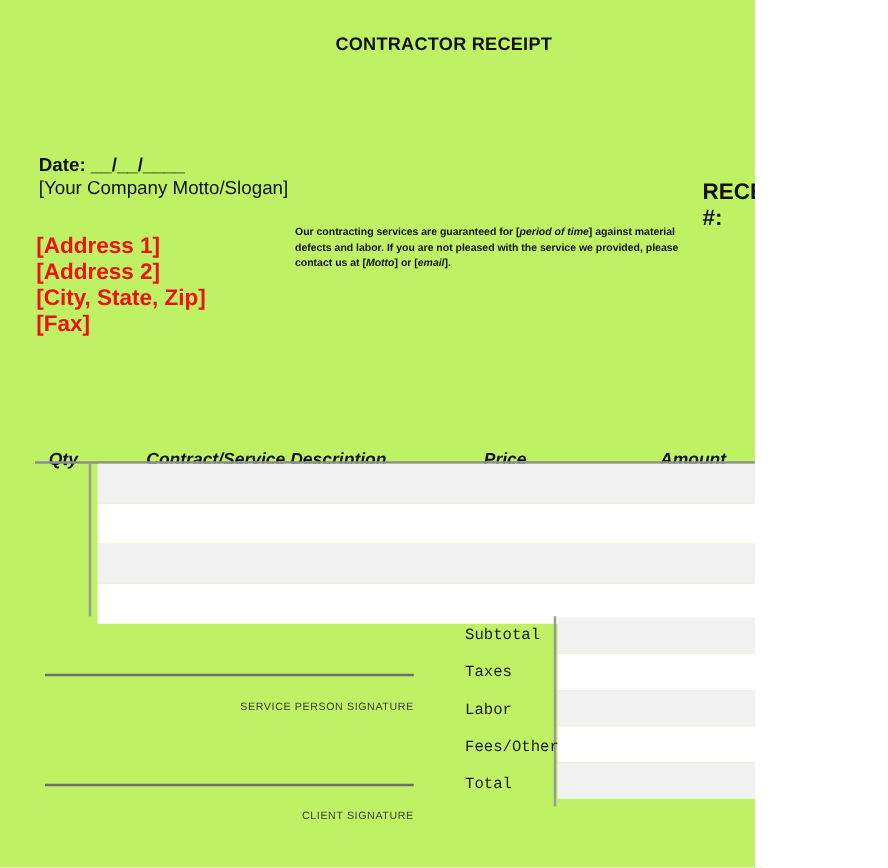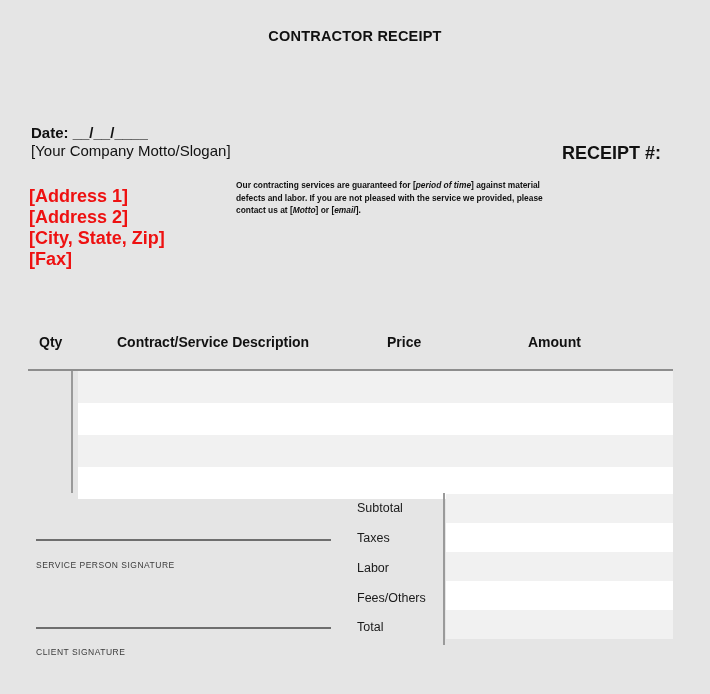--- a/index.html
+++ b/index.html
@@ -6,23 +6,23 @@
     margin: 0;
     padding: 0;
     background: #ffffff;
   }
   body {
     font-family: "Liberation Sans", sans-serif;
     color: #1a1a1a;
   }
   #page {
     position: relative;
-    width: 710px;
+    width: 604px;
     height: 694px;
-    background: #e5e5e5;
+    background: #bef264;
     overflow: hidden;
   }
 
   
   .doc-title {
     position: absolute;
     left: 0;
     top: 28px;
     width: 710px;
     text-align: center;
@@ -84,23 +84,24 @@
     font-size: 8.4px;
     font-weight: bold;
     line-height: 12.6px;
     color: #111;
   }
   .guarantee i { font-style: italic; }
 
   
   .th {
     position: absolute;
-    top: 334px;
+    top: 359px;
     font-size: 14px;
     font-weight: bold;
+    font-style: italic;
     color: #111;
     white-space: nowrap;
   }
   .th-qty    { left: 39px; }
   .th-desc   { left: 117px; }
   .th-price  { left: 387px; }
   .th-amount { left: 528px; }
 
   .header-rule {
     position: absolute;
@@ -131,24 +132,25 @@
   .totals-divider {
     position: absolute;
     left: 443px;
     top: 493px;
     width: 1.5px;
     height: 152px;
     background: #9a9a9a;
   }
   .total-label {
     position: absolute;
-    left: 357px;
+    left: 372px;
     font-size: 12.5px;
     color: #1a1a1a;
     white-space: nowrap;
+    font-family: Liberation Mono, monospace;
   }
   .total-box {
     position: absolute;
     left: 446px;
     width: 227px;
     height: 29px;
   }
   .total-box.shaded { background: #f1f1f1; }
   .total-box.plain  { background: #ffffff; }
 
@@ -157,21 +159,21 @@
     position: absolute;
     left: 36px;
     width: 295px;
     height: 1.5px;
     background: #6e6e6e;
   }
   .sig-caption {
     position: absolute;
     left: 36px;
     width: 295px;
-    text-align: left;
+    text-align: right;
     font-size: 8.5px;
     letter-spacing: 0.5px;
     color: #3a3a3a;
   }
 </style>
 </head>
 <body>
 
 <div id="page">
 

